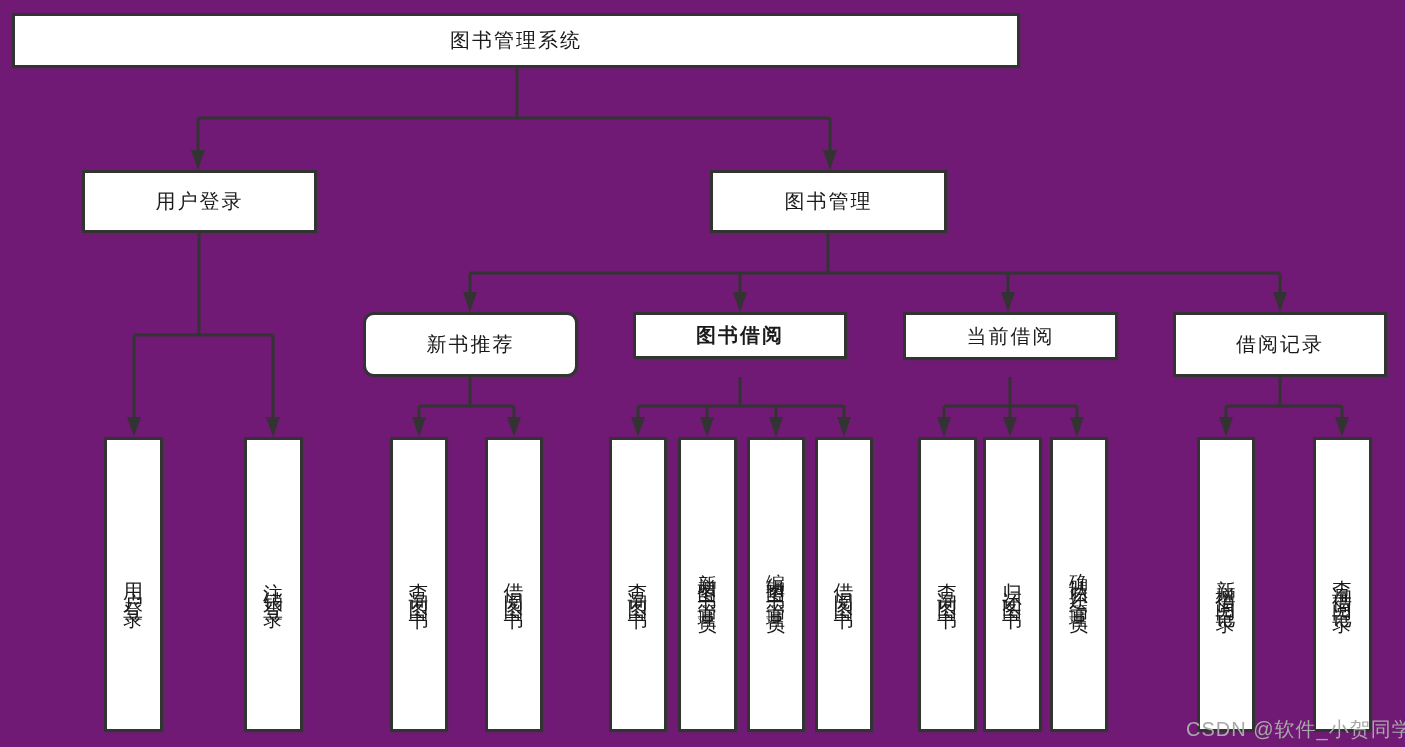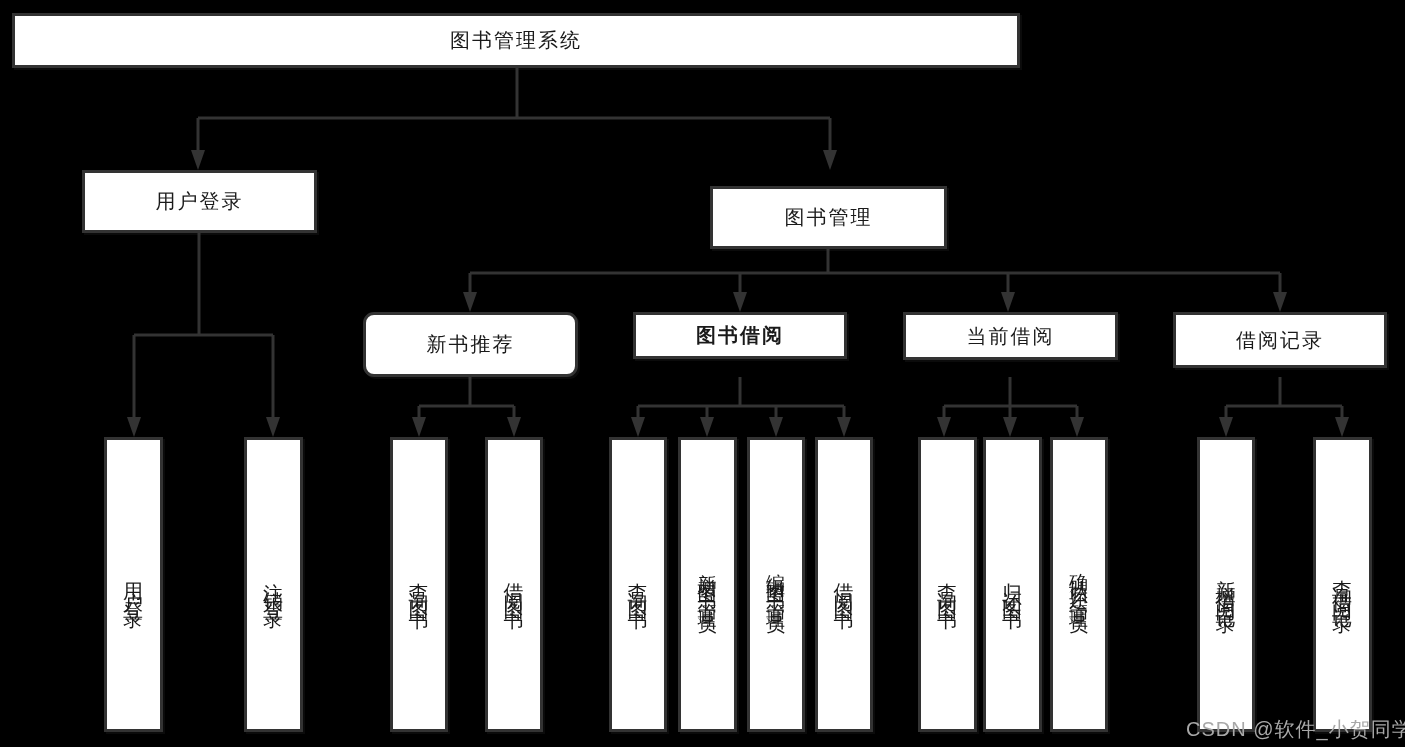--- a/index.html
+++ b/index.html
@@ -5,21 +5,21 @@
   html, body {
     margin: 0;
     padding: 0;
     background: #ffffff;
     font-family: "Liberation Sans", "DejaVu Sans", sans-serif;
   }
   #stage {
     position: relative;
     width: 1405px;
     height: 747px;
-    background: #000000;
+    background: #701a75;
     overflow: hidden;
   }
   #connector-layer {
     position: absolute;
     left: 0; top: 0;
     width: 1405px;
     height: 747px;
     pointer-events: none;
   }
   .hbox {
@@ -125,26 +125,26 @@
     <g>
       <path class="line" d="M1280,377 V406 M1226,406 H1342 M1226,406 V419 M1342,406 V419"></path>
       <polygon class="arrowhead" points="1219,417 1233,417 1226,437"></polygon>
       <polygon class="arrowhead" points="1335,417 1349,417 1342,437"></polygon>
     </g>
   </svg>
 
   <div class="hbox" style="left:12px; top:13px; width:1008px; height:55px;">图书管理系统</div>
 
   <div class="hbox" style="left:82px; top:170px; width:235px; height:63px;">用户登录</div>
-  <div class="hbox" style="left:710px; top:170px; width:237px; height:63px;margin-top:16px;">图书管理</div>
+  <div class="hbox" style="left:710px; top:170px; width:237px; height:63px;">图书管理</div>
 
   <div class="hbox" style="left:363px; top:312px; width:215px; height:65px;border-radius:11px;">新书推荐</div>
   <div class="hbox" style="left:633px; top:312px; width:214px; height:47px;font-weight:bold;">图书借阅</div>
   <div class="hbox" style="left:903px; top:312px; width:215px; height:48px;">当前借阅</div>
-  <div class="hbox" style="left:1173px; top:312px; width:214px; height:56px;">借阅记录</div>
+  <div class="hbox" style="left:1173px; top:312px; width:214px; height:65px;">借阅记录</div>
 
   <div class="vbox" style="left:104px;">用户登录</div>
   <div class="vbox" style="left:244px;">注销登录</div>
 
   <div class="vbox" style="left:390px; width:58px;">查询图书</div>
   <div class="vbox" style="left:485px; width:58px;">借阅图书</div>
 
   <div class="vbox" style="left:609px; width:58px;">查询图书</div>
   <div class="vbox" style="left:678px; letter-spacing:6px; font-size:19px;">新增图书（管理员）</div>
   <div class="vbox" style="left:747px; width:58px; letter-spacing:6px; font-size:19px;">编辑图书（管理员）</div>

